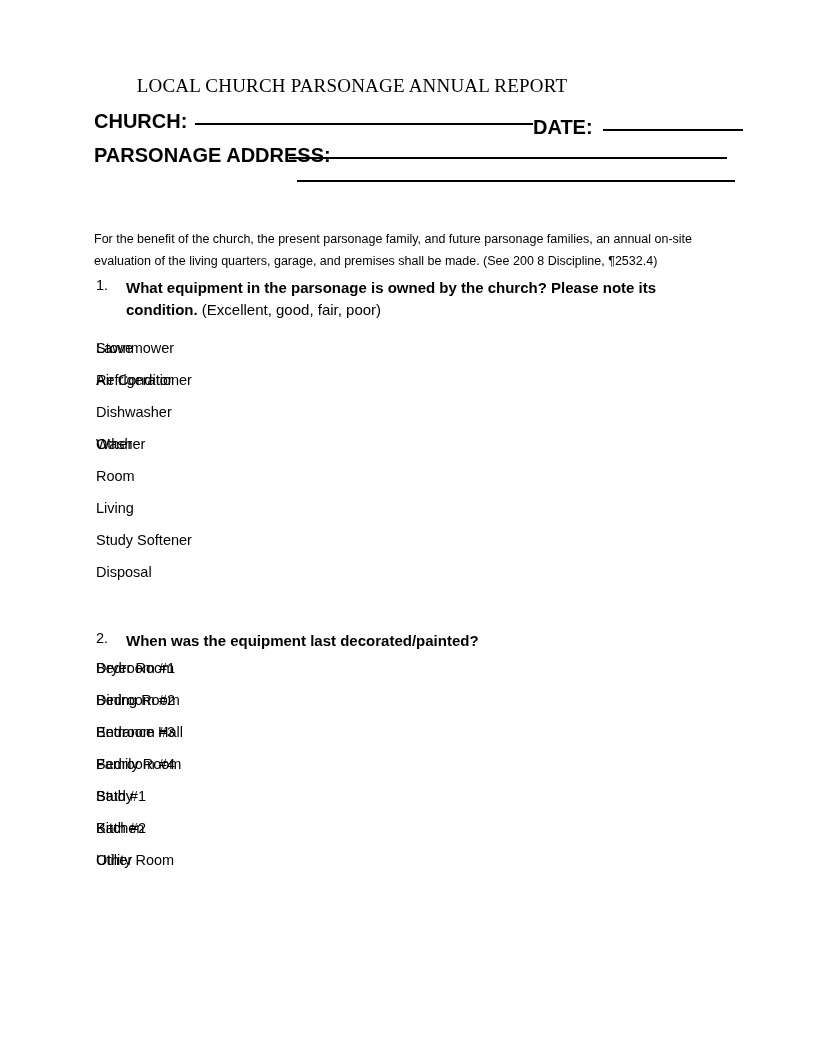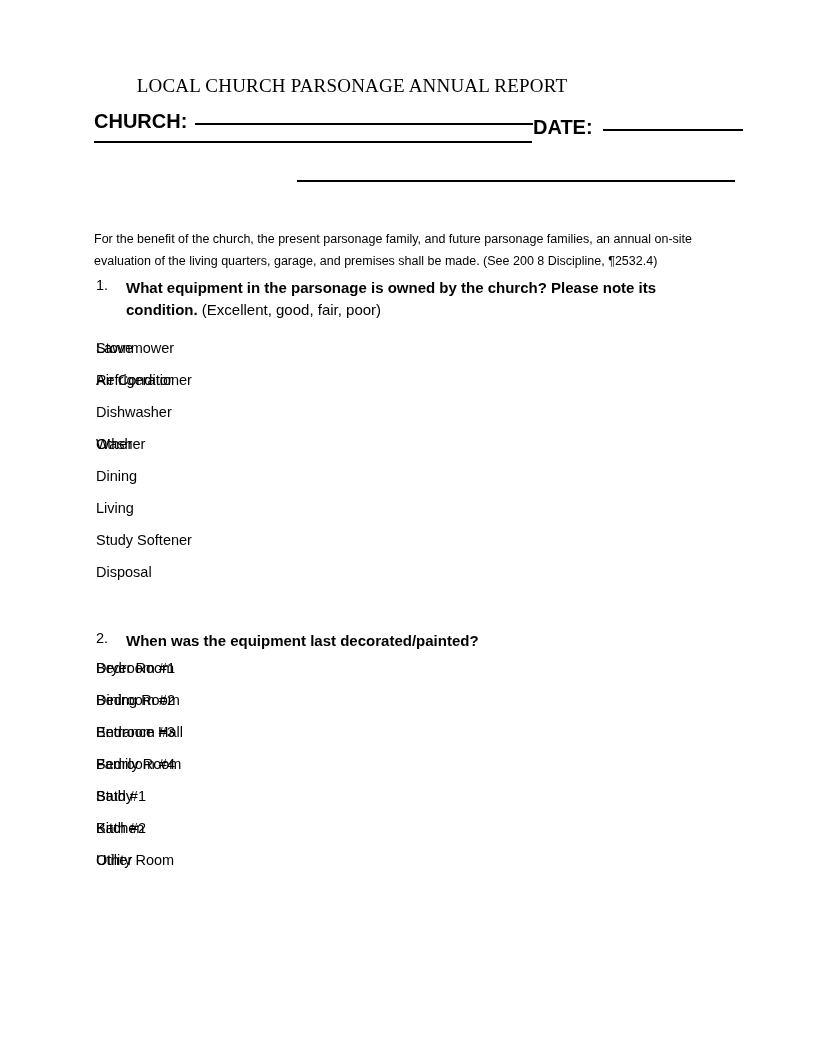--- a/index.html
+++ b/index.html
@@ -131,20 +131,21 @@
     <span class="field-label">CHURCH:</span>
     <span class="rule"></span>
   </div>
 
   <div class="field-row" id="date-row">
     <span class="field-label">DATE:</span>
     <span class="rule"></span>
   </div>
 
   <div class="field-row" id="address-row">
+    <span class="field-label">PARSONAGE ADDRESS:</span>
     <span class="rule"></span>
   </div>
   <div class="field-row" id="address-row-2">
     <span class="rule"></span>
   </div>
 
   <div class="intro">For the benefit of the church, the present parsonage family, and future parsonage families, an annual on-site evaluation of the living quarters, garage, and premises shall be made. (See 200  8 Discipline, ¶2532.4)</div>
 
   <div class="question" id="question-1">
     <span class="q-num">1.</span>
@@ -175,21 +176,21 @@
     </div>
 
     <div class="grid-row">
       <span class="cell-label col-left">Washer</span>
       <span class="cell-rule  col-left"></span>
       <span class="cell-label col-right">Other</span>
       <span class="cell-rule  col-right"></span>
     </div>
 
     <div class="grid-row">
-      <span class="cell-label col-left">Dining</span>
+      <span class="cell-label col-left">Room</span>
       <span class="cell-rule  col-left"></span>
       <span class="cell-label col-right"></span>
       <span class="cell-rule  col-right"></span>
     </div>
 
     <div class="grid-row">
       <span class="cell-label col-left">Living</span>
       <span class="cell-rule  col-left"></span>
       <span class="cell-label col-right"></span>
       <span class="cell-rule  col-right"></span>

